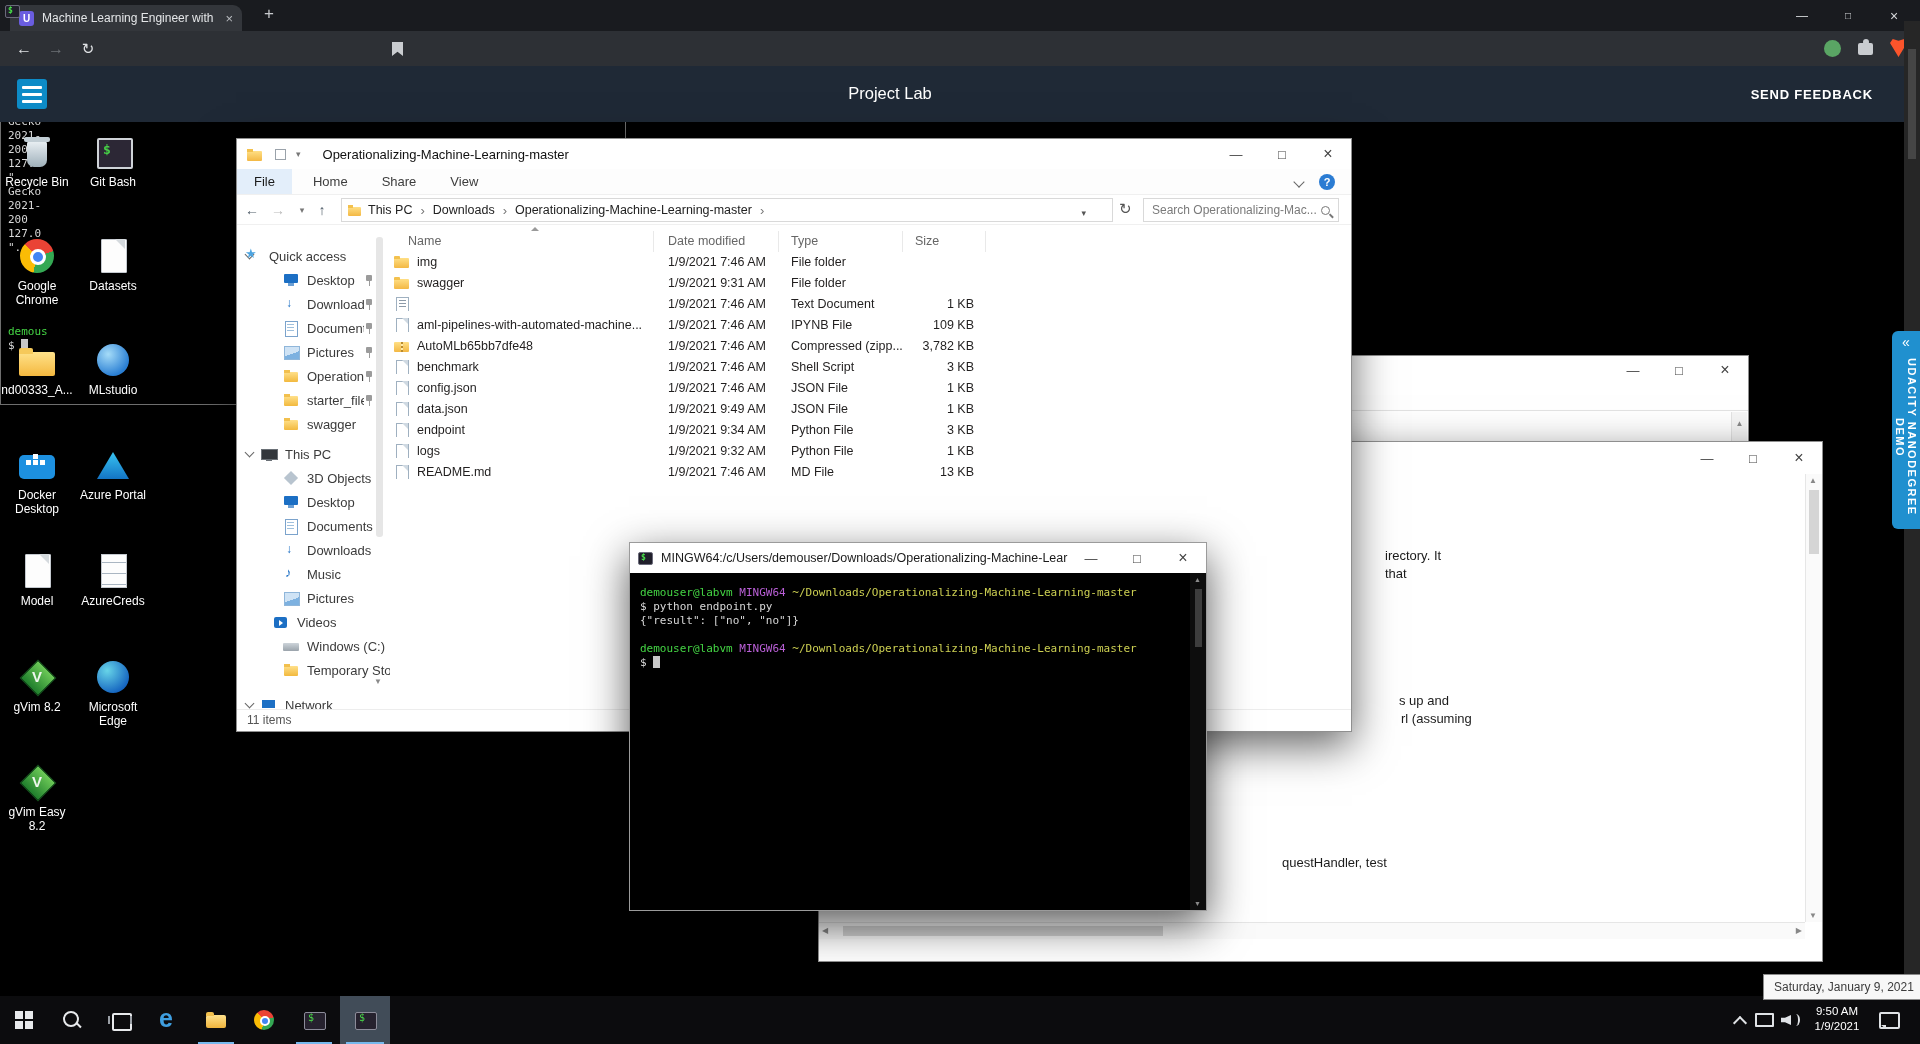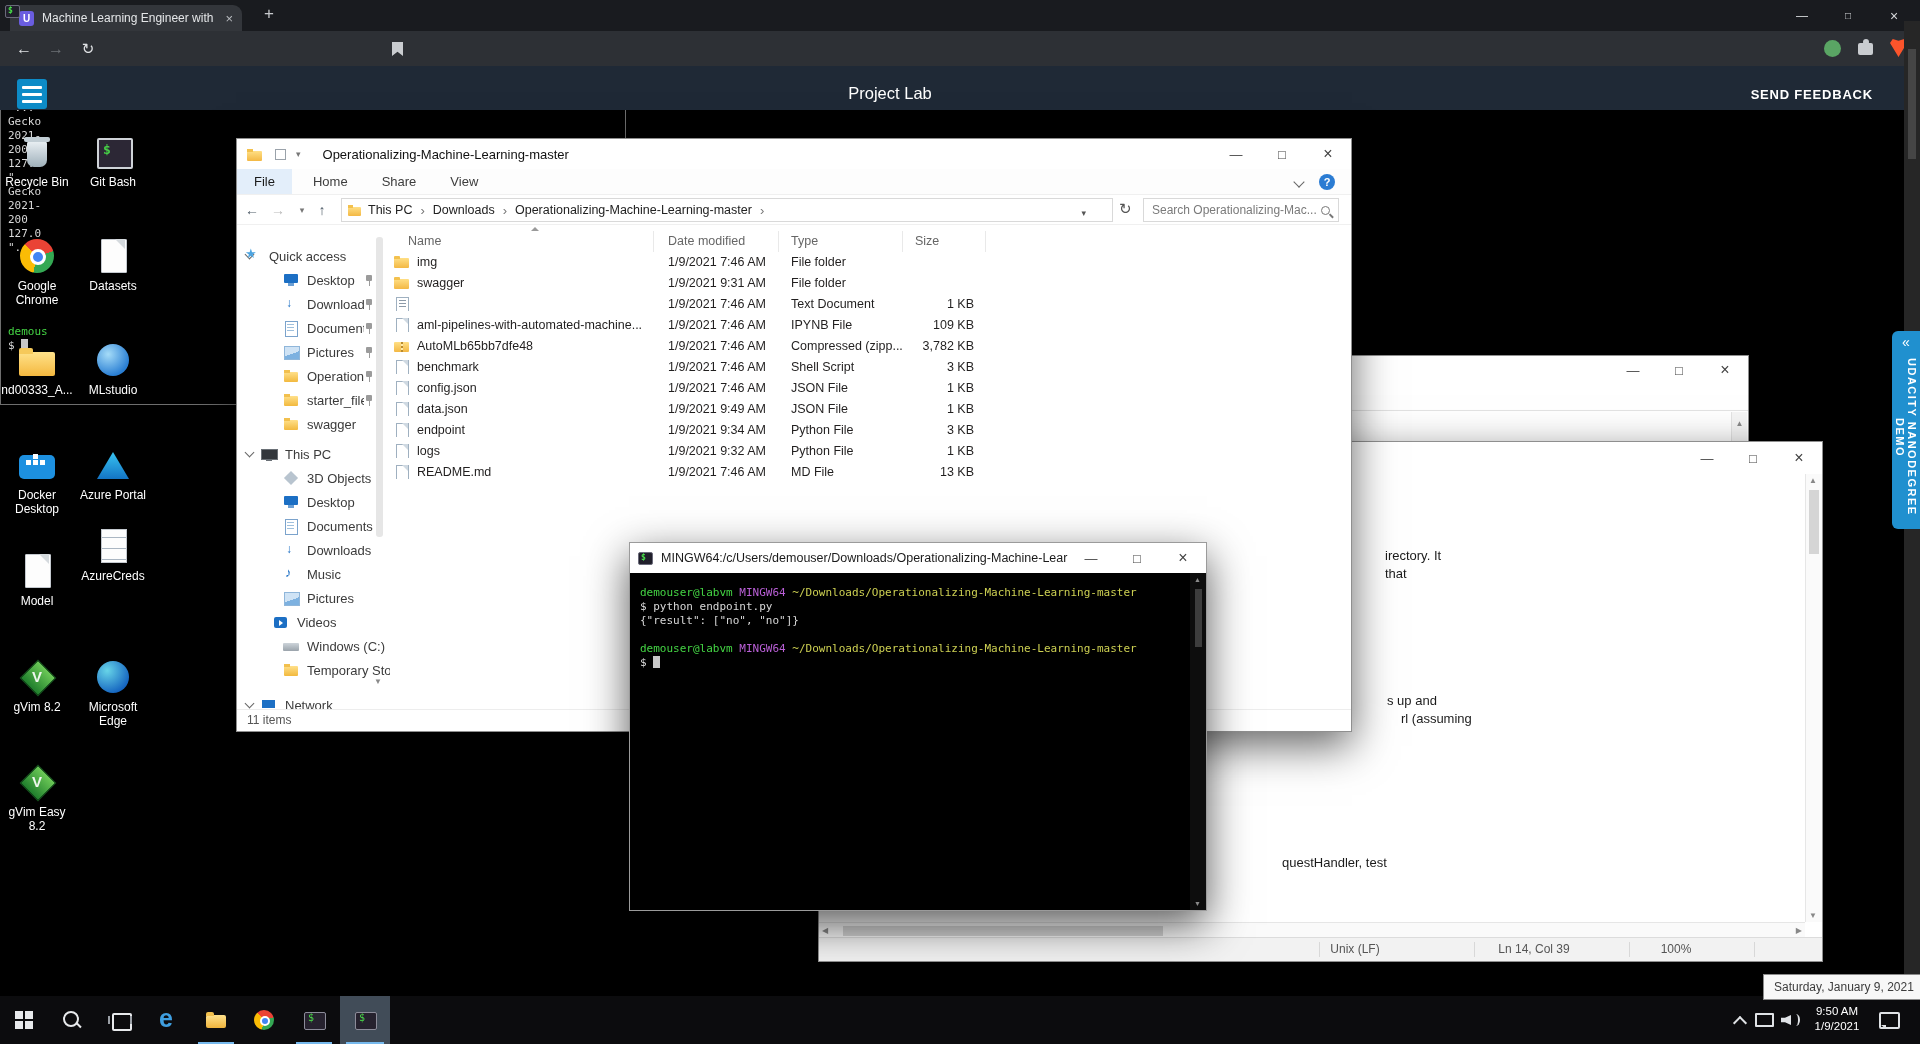--- a/index.html
+++ b/index.html
@@ -24,21 +24,21 @@
   .lock{width:9px;height:7px;background:#cfd2d6;border-radius:1px;position:relative;margin-top:4px;flex:none;}
   .lock::before{content:"";position:absolute;left:1px;top:-4px;width:6px;height:4px;border:1.5px solid #cfd2d6;border-bottom:none;border-radius:3px 3px 0 0;}
   #url{color:#cfd2d6;font-size:12.5px;white-space:nowrap;overflow:hidden;flex:1;}
   .shield{width:13px;height:15px;background:#d3d6da;clip-path:polygon(50% 0,100% 12%,96% 60%,50% 100%,4% 60%,0 12%);flex:none;}
   .warn-tri{position:absolute;left:1472px;top:40px;width:0;height:0;border-left:9px solid transparent;border-right:9px solid transparent;border-bottom:15px solid #df5434;}
   .profile-dot{position:absolute;left:1824px;top:9px;width:17px;height:17px;border-radius:50%;background:#5aa564;}
   .puzzle{position:absolute;left:1858px;top:12px;width:15px;height:12px;background:#c9ccd0;border-radius:2px;}
   .puzzle::before{content:"";position:absolute;left:5px;top:-4px;width:6px;height:6px;border-radius:50%;background:#c9ccd0;}
   .brave-dot{position:absolute;left:1890px;top:8px;width:17px;height:18px;background:#fb542b;clip-path:polygon(50% 100%,0 22%,16% 0,50% 10%,84% 0,100% 22%);}
 
-  #page-header{position:absolute;left:0;top:66px;width:1920px;height:44px;background:#1f2936;}
+  #page-header{position:absolute;left:0;top:66px;width:1920px;height:56px;background:#1f2936;}
   #hamburger{position:absolute;left:17px;top:13px;width:30px;height:30px;background:#0d8bc7;border-radius:3px;padding-top:3px;}
   #hamburger i{display:block;height:3px;background:#fff;margin:4px 5px;border-radius:1px;}
   #pl-title{position:absolute;left:890px;top:18px;transform:translateX(-50%);color:#fff;font-size:16.5px;}
   #feedback{position:absolute;right:47px;top:21px;color:#fff;font-size:13px;font-weight:bold;letter-spacing:.8px;}
 
   
   #desktop-icons{position:absolute;left:0;top:0;}
   .dk-cell{position:absolute;width:72px;text-align:center;}
   .dk-label{margin-top:3px;font-size:12px;color:#fff;line-height:14px;text-shadow:1px 1px 2px #000,0 0 3px #000;}
   .dicon{width:40px;height:40px;margin:0 auto;position:relative;}
@@ -290,21 +290,21 @@
       <div class="dk-label">Docker Desktop</div>
     </div>
     <div class="dk-cell" style="left: 77px; top: 445px;">
       <div class="dicon di-azure"></div>
       <div class="dk-label">Azure Portal</div>
     </div>
     <div class="dk-cell" style="left: 1px; top: 551px;">
       <div class="dicon di-page"></div>
       <div class="dk-label">Model</div>
     </div>
-    <div class="dk-cell" style="left: 77px; top: 526px; text-decoration: underline;">
+    <div class="dk-cell" style="left: 77px; top: 551px; text-decoration: underline;">
       <div class="dicon di-page-lines"></div>
       <div class="dk-label">AzureCreds</div>
     </div>
     <div class="dk-cell" style="left: 1px; top: 657px;">
       <div class="dicon di-vim"></div>
       <div class="dk-label">gVim 8.2</div>
     </div>
     <div class="dk-cell" style="left: 77px; top: 657px;">
       <div class="dicon di-edge"></div>
       <div class="dk-label">Microsoft Edge</div>
@@ -327,42 +327,33 @@
 
 <div class="win" id="notepad-front">
   <div class="npB-titlebar">
     <span class="ctl">—</span>
     <span class="ctl">□</span>
     <span class="ctl ctl-close">×</span>
   </div>
   <div id="np-frags">
       <span class="np-frag" style="left: 566px; top: 74px;">irectory. It</span>
       <span class="np-frag" style="left: 566px; top: 92px;">that</span>
-      <span class="np-frag" style="left: 568px; top: 219px;">s up and</span>
+      <span class="np-frag" style="left: 580px; top: 219px;">s up and</span>
       <span class="np-frag" style="left: 582px; top: 237px;">rl (assuming</span>
       <span class="np-frag" style="left: 463px; top: 381px;">questHandler, test</span>
     </div>
   <div class="npB-vscroll">
     <span class="a1">▲</span>
     <span class="thumb"></span>
     <span class="a2">▼</span>
   </div>
   <div class="npB-hscroll">
     <span class="a1">◀</span>
     <span class="thumb"></span>
     <span class="a2">▶</span>
-  </div>
-  <div class="npB-status">
-    <span class="np-sep" style="left:500px;"></span>
-    <span class="np-cell" style="left:536px;">Unix (LF)</span>
-    <span class="np-sep" style="left:655px;"></span>
-    <span class="np-cell" style="left:715px;">Ln 14, Col 39</span>
-    <span class="np-sep" style="left:810px;"></span>
-    <span class="np-cell" style="left:857px;">100%</span>
-    <span class="np-sep" style="left:935px;"></span>
   </div>
 </div>
 
 <div id="logs-term">
   <div class="logs-titlebar">
     <span class="mintty-ico"></span>
   </div>
   <div id="logs-body">
       <div class="tline"><span class="tc-fg">127.0</span></div>
       <div class="tline"><span class="tc-fg">"...</span></div>

